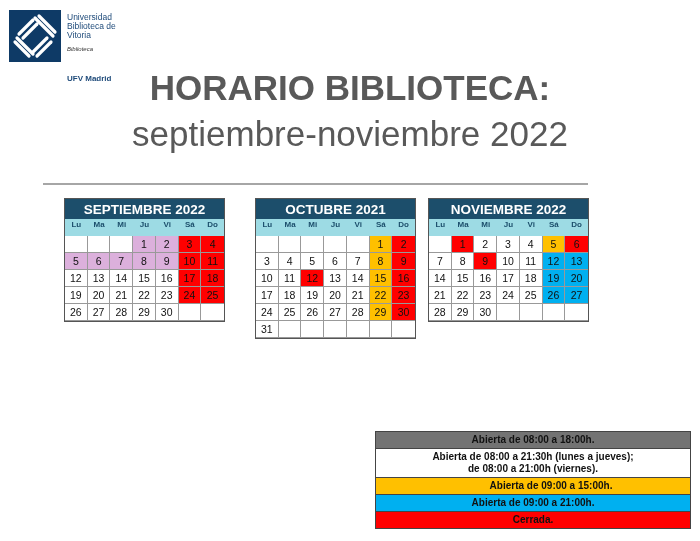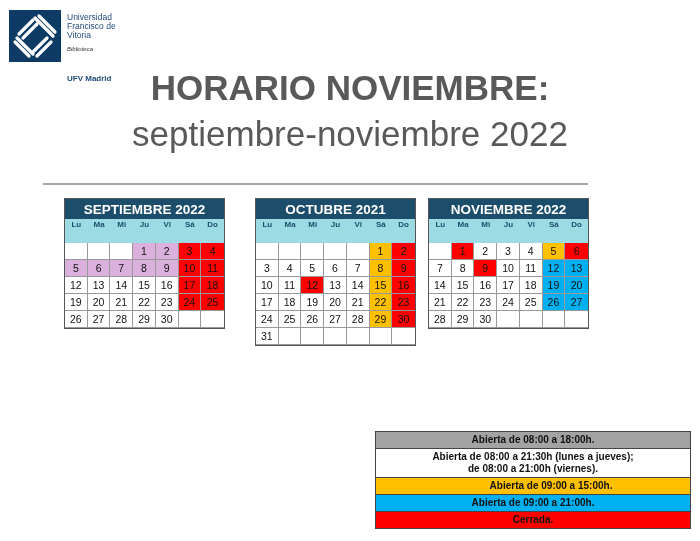--- a/index.html
+++ b/index.html
@@ -8,21 +8,21 @@
   .logo-text{position:absolute;left:67px;top:13px;color:#1f4b7a;font-size:8.5px;line-height:9px;}
   .logo-text .bib{font-style:italic;font-size:6px;color:#333;margin-top:5px;display:block;}
   .logo-text .ufv{font-weight:bold;font-size:8px;margin-top:20px;display:block;color:#1f4b7a;}
   .title{position:absolute;left:0;width:700px;text-align:center;color:#595959;}
   .t1{top:68px;font-size:35px;font-weight:bold;letter-spacing:0px;}
   .t2{top:114px;font-size:35px;}
   .rule{position:absolute;left:43px;top:183px;width:545px;height:2px;background:#a6a6a6;}
   .cal{position:absolute;top:198px;width:159px;border:1px solid #555;border-collapse:collapse;margin-left:19px;}
   .cal-head{background:#1c4e6b;color:#fff;font-weight:bold;font-size:13.5px;text-align:center;height:20px;line-height:21px;}
   .cal-grid{display:grid;grid-template-columns:repeat(7,1fr);}
-  .wd{background:#9ddbe4;color:#1c4e6b;font-size:8px;font-weight:bold;text-align:center;height:24px;line-height:12px;}
+  .wd{background:#9ddbe4;color:#1c4e6b;font-size:8px;font-weight:bold;text-align:center;height:17px;line-height:12px;}
   .day{height:17px;line-height:17px;text-align:center;font-size:10.5px;color:#111;border-right:1px solid #999;border-bottom:1px solid #999;box-sizing:border-box;}
   .day:nth-child(7n){border-right:none;}
   .legend{position:absolute;left:375px;top:431px;width:314px;border:1px solid #444;}
   .lg{text-align:center;font-size:10px;font-weight:bold;color:#111;border-bottom:1px solid #444;padding:2px 0;line-height:12px;}
   .lg:last-child{border-bottom:none;}
 </style>
 </head>
 <body>
 
 <div class="logo">
@@ -36,27 +36,27 @@
         <line x1="22" y1="12" x2="40" y2="30" opacity="0"></line>
       <line x1="8" y1="28" x2="24" y2="44"></line>
         <line x1="12" y1="24" x2="28" y2="40" opacity="0"></line>
       <line x1="30" y1="6" x2="46" y2="22"></line>
         <line x1="6" y1="32" x2="20" y2="46"></line>
     </g>
   </svg>
 </div>
 <div class="logo-text">
   <span>Universidad</span><br>
-  <span>Francisco de</span><br>
+  <span>Biblioteca de</span><br>
   <span>Vitoria</span>
   <span class="bib">Biblioteca</span>
   <span class="ufv">UFV Madrid</span>
 </div>
 
-<div class="title t1">HORARIO NOVIEMBRE:</div>
+<div class="title t1">HORARIO BIBLIOTECA:</div>
 <div class="title t2">septiembre-noviembre 2022</div>
 <div class="rule"></div>
 
 <div class="cal" id="cal0" style="left:45px;">
   <div class="cal-head">SEPTIEMBRE 2022</div>
   <div class="cal-grid">
       <div class="wd">Lu</div>
       <div class="wd">Ma</div>
       <div class="wd">Mi</div>
       <div class="wd">Ju</div>
@@ -196,18 +196,18 @@
       <div class="day" style="background: rgb(255, 255, 255);">29</div>
       <div class="day" style="background: rgb(255, 255, 255);">30</div>
       <div class="day"></div>
       <div class="day"></div>
       <div class="day"></div>
       <div class="day"></div>
     </div>
 </div>
 
 <div class="legend">
-  <div class="lg" style="background: #a3a3a3;"><span>Abierta de 08:00 a 18:00h.</span></div>
+  <div class="lg" style="background: #737373;"><span>Abierta de 08:00 a 18:00h.</span></div>
   <div class="lg" style="background: rgb(255, 255, 255);"><span>Abierta de 08:00 a 21:30h (lunes a jueves);</span><br><span>de 08:00 a 21:00h (viernes).</span></div>
   <div class="lg" style="background: rgb(255, 192, 0); padding-left: 36px;"><span>Abierta de 09:00 a 15:00h.</span></div>
   <div class="lg" style="background: rgb(0, 176, 240);"><span>Abierta de 09:00 a 21:00h.</span></div>
   <div class="lg" style="background: rgb(255, 0, 0);"><span>Cerrada.</span></div>
 </div>
 
 </body></html>

